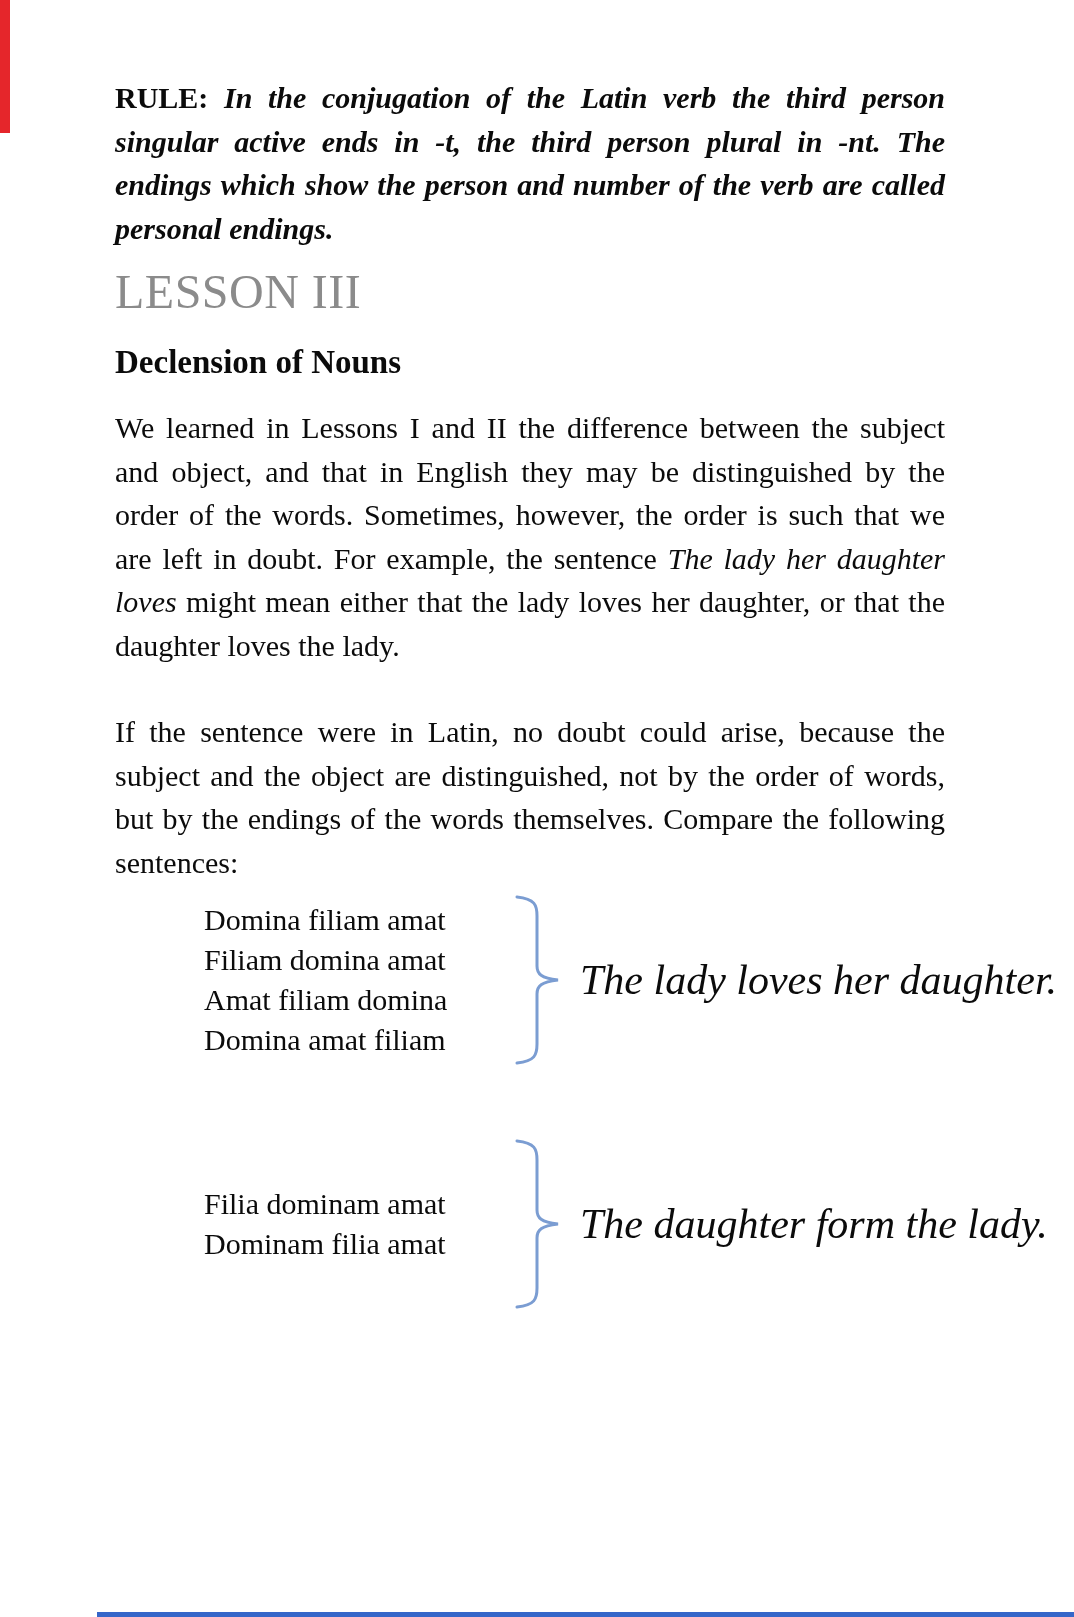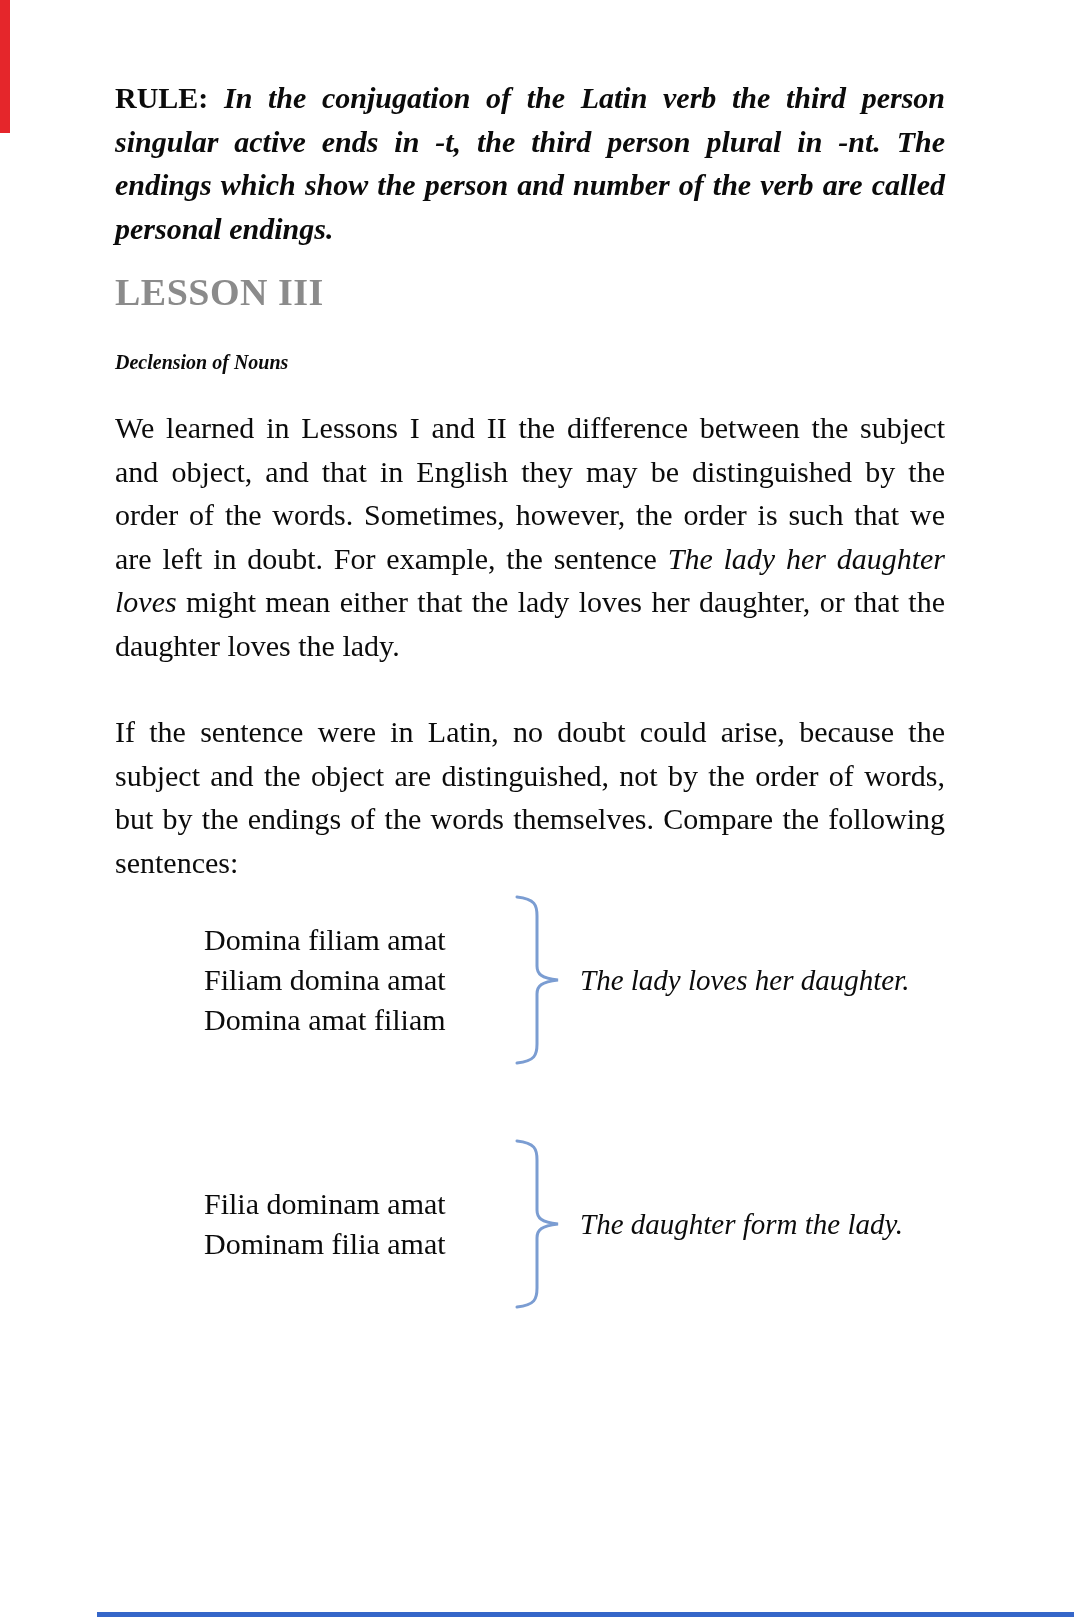--- a/index.html
+++ b/index.html
@@ -21,48 +21,47 @@
     line-height: 43.5px;
     text-align: justify;
   }
   .para.stretch-last { text-align-last: justify; }
 
   .seg-b  { font-weight: bold; }
   .seg-i  { font-style: italic; }
   .seg-bi { font-weight: bold; font-style: italic; }
 
   .lesson-heading {
-    font-size: 38px;
-    font-weight: bold;
+    font-size: 48px;
+    font-weight: normal;
     letter-spacing: 0.5px;
     line-height: 40px;
   }
   .section-heading {
-    font-size: 20px;
+    font-size: 33px;
     font-weight: bold;
     line-height: 36px;
-    font-style: italic;
   }
 
   .group {
     left: 204px;
     display: flex;
     align-items: center;
     height: 172px;
   }
   .latin-col { width: 298px; flex: 0 0 auto; }
   .latin-line {
     font-size: 30px;
     font-weight: normal;
     line-height: 40px;
     white-space: nowrap;
   }
   .brace { flex: 0 0 auto; margin-left: 8px; display: block; }
   .translation {
-    font-size: 29px;
+    font-size: 42px;
     font-style: italic;
     margin-left: 18px;
     white-space: nowrap;
   }
 
   .red-bar {
     left: 0; top: 0;
     width: 10px; height: 133px;
   }
   .bottom-rule {
@@ -84,20 +83,21 @@
   <div class="abs col section-heading" style="top: 344px;">Declension of Nouns</div>
 
   <div class="abs col para" style="top: 406px;"><span>We learned in Lessons I and II the difference between the subject and object, and that in English they may be distinguished by the order of the words. Sometimes, however, the order is such that we are left in doubt. For example, the sentence </span><span class="seg-i">The lady her daughter loves</span><span> might mean either that the lady loves her daughter, or that the daughter loves the lady.</span></div>
 
   <div class="abs col para" style="top: 710px;"><span>If the sentence were in Latin, no doubt could arise, because the subject and the object are distinguished, not by the order of words, but by the endings of the words themselves. Compare the following sentences:</span></div>
 
   <div class="abs group" style="top: 894px;">
     <div class="latin-col">
         <div class="latin-line">Domina filiam amat</div>
         <div class="latin-line">Filiam domina amat</div>
+        <div class="latin-line">Amat filiam domina</div>
         <div class="latin-line">Domina amat filiam</div>
       </div>
     <svg class="brace" width="52" height="172" viewBox="0 0 52 172">
       <path d="M7 3 C 25 5, 27 11, 27 22 L 27 72 C 27 80, 31 84, 48 86 C 31 88, 27 92, 27 100 L 27 150 C 27 161, 25 167, 7 169" fill="none" stroke-width="3" stroke-linecap="round" stroke="#7b9dd2"></path>
     </svg>
     <div class="translation">The lady loves her daughter.</div>
   </div>
 
   <div class="abs group" style="top: 1138px;">
     <div class="latin-col">

